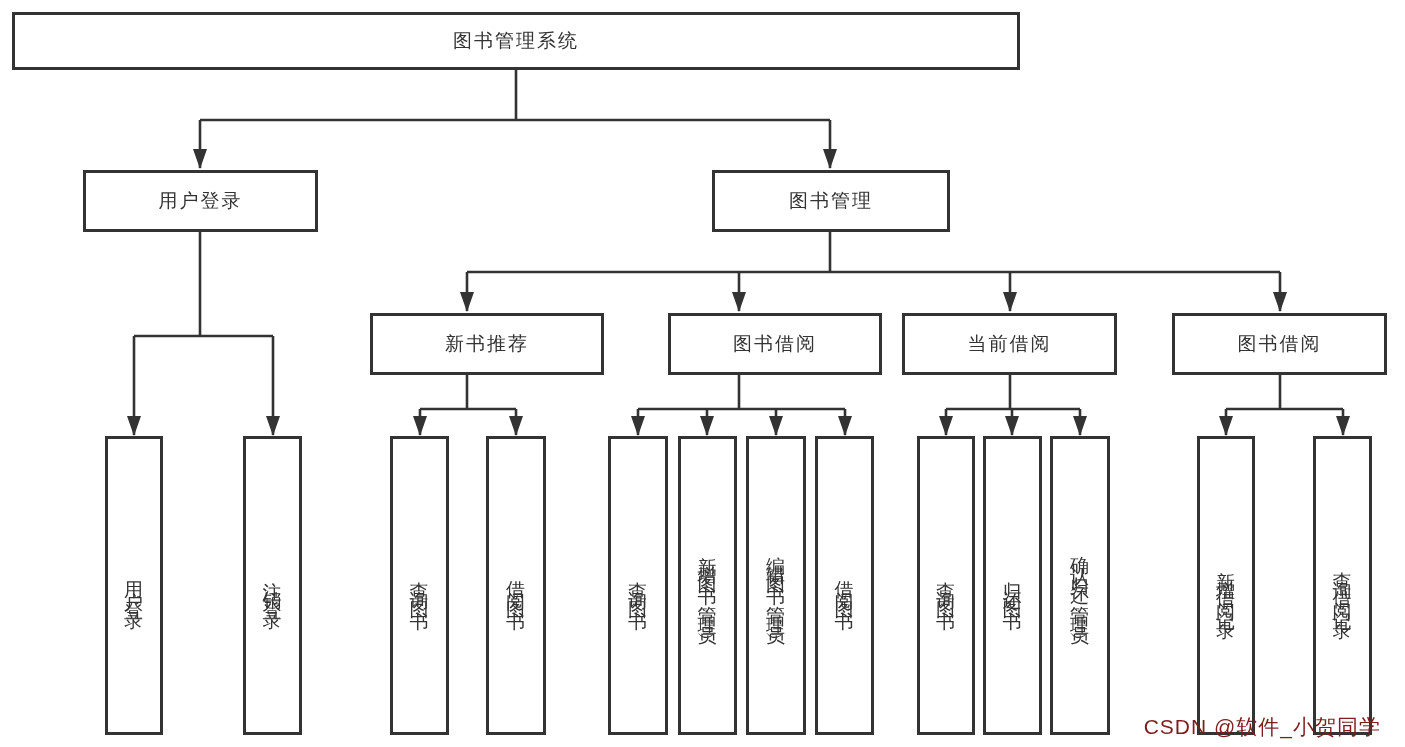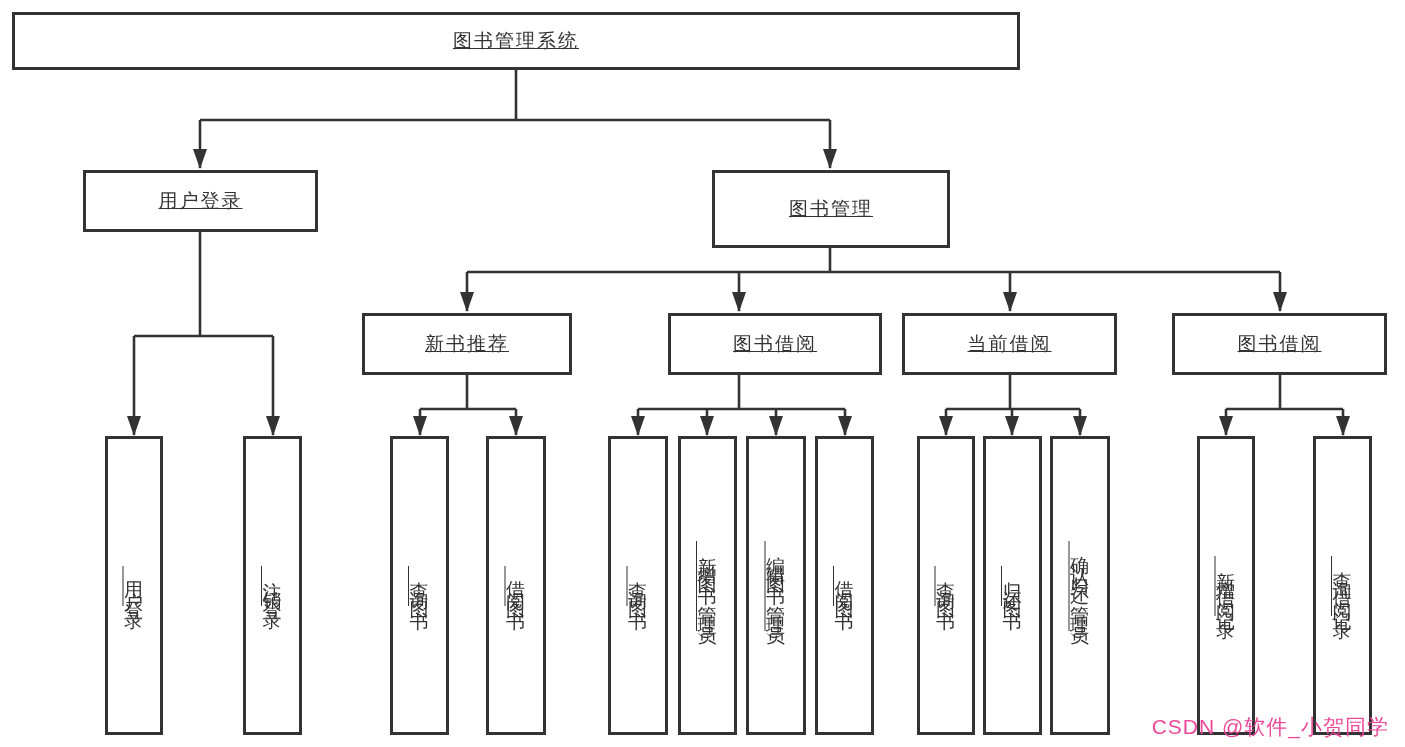--- a/index.html
+++ b/index.html
@@ -19,63 +19,62 @@
   .box {
     position: absolute;
     box-sizing: border-box;
     border: 3px solid #333333;
     background: #ffffff;
     display: flex;
     align-items: center;
     justify-content: center;
     color: #333333;
     z-index: 2;
-    text-decoration: underline;
   }
   .hlabel {
     font-size: 19px;
     letter-spacing: 2px;
     white-space: nowrap;
   }
   .vbox .vlabel {
     writing-mode: vertical-rl;
     text-orientation: mixed;
     font-size: 19px;
     letter-spacing: 10px;
     line-height: 1;
     white-space: nowrap;
   }
   
   #root-box  { left: 12px;   top: 12px;  width: 1008px; height: 58px; }
   #l2-login  { left: 83px;   top: 170px; width: 235px;  height: 62px; }
-  #l2-mgmt   { left: 712px;  top: 170px; width: 238px;  height: 78px; }
-  #l3-newbook{ left: 362px;  top: 313px; width: 210px;  height: 62px; }
+  #l2-mgmt   { left: 712px;  top: 170px; width: 238px;  height: 62px; }
+  #l3-newbook{ left: 370px;  top: 313px; width: 234px;  height: 62px; }
   #l3-borrow { left: 632px;  top: 313px; width: 214px;  height: 62px; margin-left: 36px; }
   #l3-current{ left: 902px;  top: 313px; width: 215px;  height: 62px; }
   #l3-record { left: 1172px; top: 313px; width: 215px;  height: 62px; }
   .vbox { top: 436px; height: 299px; }
   #leaf-1  { left: 105px;  width: 58px; }
   #leaf-2  { left: 243px;  width: 59px; }
   #leaf-3  { left: 390px;  width: 59px; }
   #leaf-4  { left: 486px;  width: 60px; }
   #leaf-5  { left: 608px;  width: 60px; }
   #leaf-6  { left: 678px;  width: 59px; }
   #leaf-7  { left: 746px;  width: 60px; }
   #leaf-8  { left: 815px;  width: 59px; }
   #leaf-9  { left: 917px;  width: 58px; }
   #leaf-10 { left: 983px;  width: 59px; }
   #leaf-11 { left: 1050px; width: 60px; }
   #leaf-12 { left: 1197px; width: 58px; }
   #leaf-13 { left: 1313px; width: 59px; }
   #watermark {
     position: absolute;
-    right: 16px;
+    right: 24px;
     bottom: 6px;
     font-size: 21px;
-    color: #ec4899;
+    color: #7f1d1d;
     letter-spacing: 1px;
     z-index: 3;
     pointer-events: none;
     white-space: nowrap;
   }
 </style>
 </head>
 <body>
 
 <div id="canvas">

